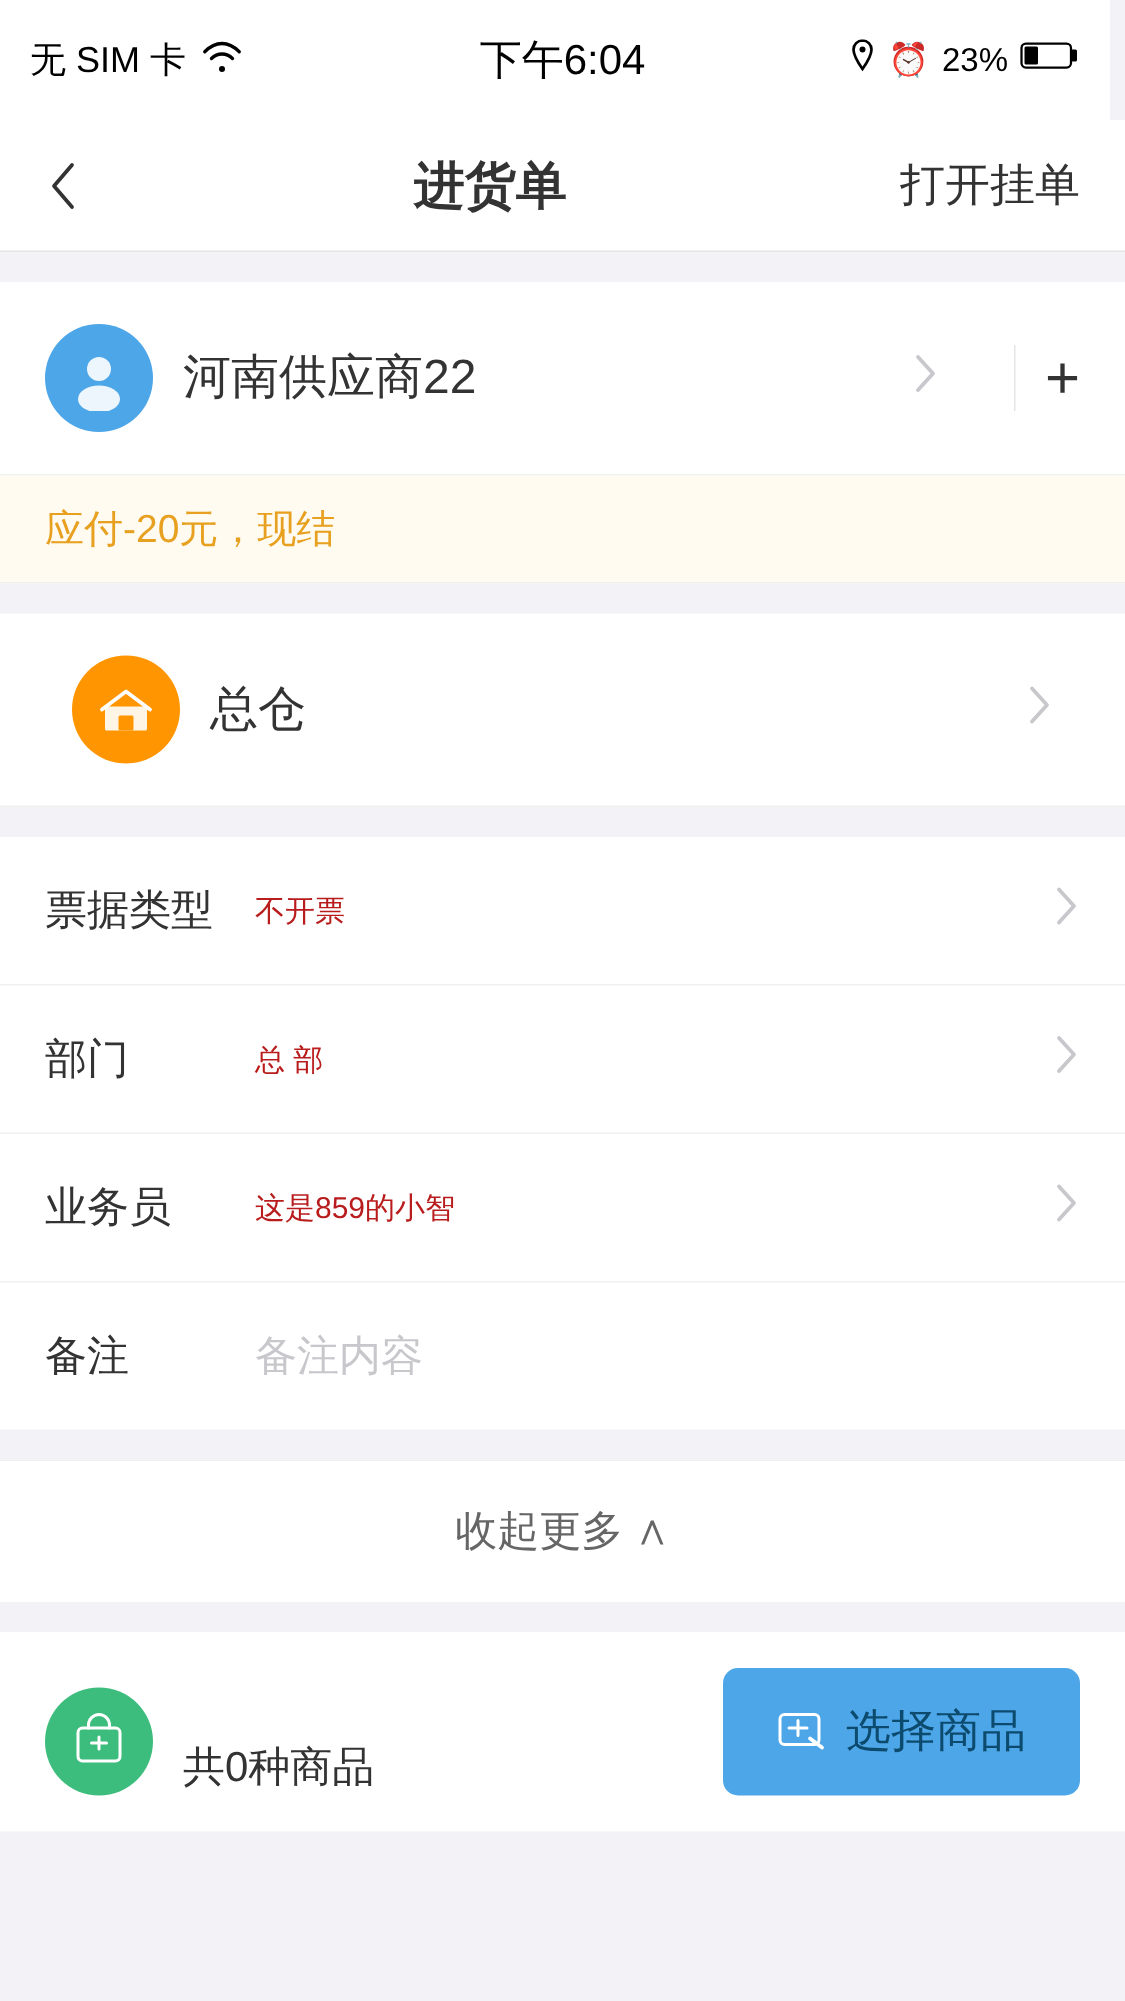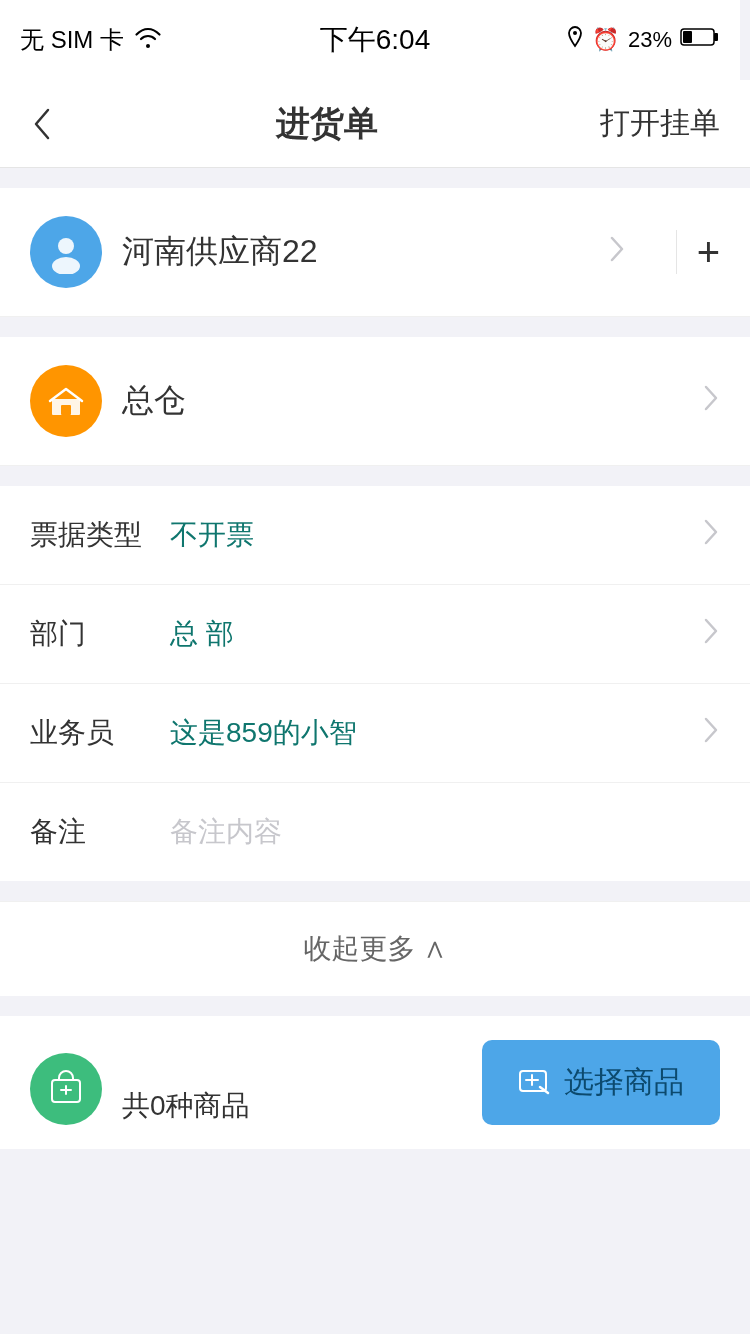--- a/index.html
+++ b/index.html
@@ -136,21 +136,21 @@
       padding: 18px 30px;
       font-size: 26px;
       color: #e8a020;
       border-bottom: 1px solid #f0f0f0;
     }
 
     
     .warehouse-row {
       display: flex;
       align-items: center;
-      padding: 28px 30px;
+      padding: 28px 48px;
       background: #fff;
       border-bottom: 1px solid #f0f0f0;
       margin-top: 20px;
     }
     .warehouse-icon {
       width: 72px;
       height: 72px;
       border-radius: 50%;
       background: #ff9500;
       display: flex;
@@ -183,22 +183,22 @@
       min-height: 90px;
     }
     .form-label {
       font-size: 28px;
       color: #333;
       width: 140px;
       flex-shrink: 0;
     }
     .form-value {
       flex: 1;
-      font-size: 28px;
-      color: #0f766e;
+      font-size: 20px;
+      color: #b91c1c;
     }
     .form-placeholder {
       flex: 1;
       font-size: 28px;
       color: #c7c7cc;
     }
 
     
     .collapse-row {
       background: #fff;
@@ -320,20 +320,23 @@
       <span class="supplier-name">河南供应商22</span>
       <span class="supplier-arrow">
         <svg width="18" height="30" viewBox="0 0 18 30" fill="none">
           <path d="M4 4l10 11-10 11" stroke="#c7c7cc" stroke-width="2.5" stroke-linecap="round" stroke-linejoin="round"></path>
         </svg>
       </span>
       <div class="vertical-divider"></div>
       <span class="supplier-add">+</span>
     </div>
 
+    <div class="notice-bar">
+      <span>应付-20元，现结</span>
+    </div>
   </div>
 
   <div class="card-section" style="margin-top:20px;">
     <div class="warehouse-row">
       <div class="warehouse-icon">
         <svg width="40" height="40" viewBox="0 0 40 40" fill="none">
           <rect x="6" y="18" width="28" height="16" rx="1" fill="#fff" opacity="0.9"></rect>
           <path d="M4 20L20 8l16 12" stroke="#fff" stroke-width="2.5" stroke-linecap="round" stroke-linejoin="round"></path>
           <rect x="15" y="24" width="10" height="10" rx="1" fill="#ff9500"></rect>
         </svg>

